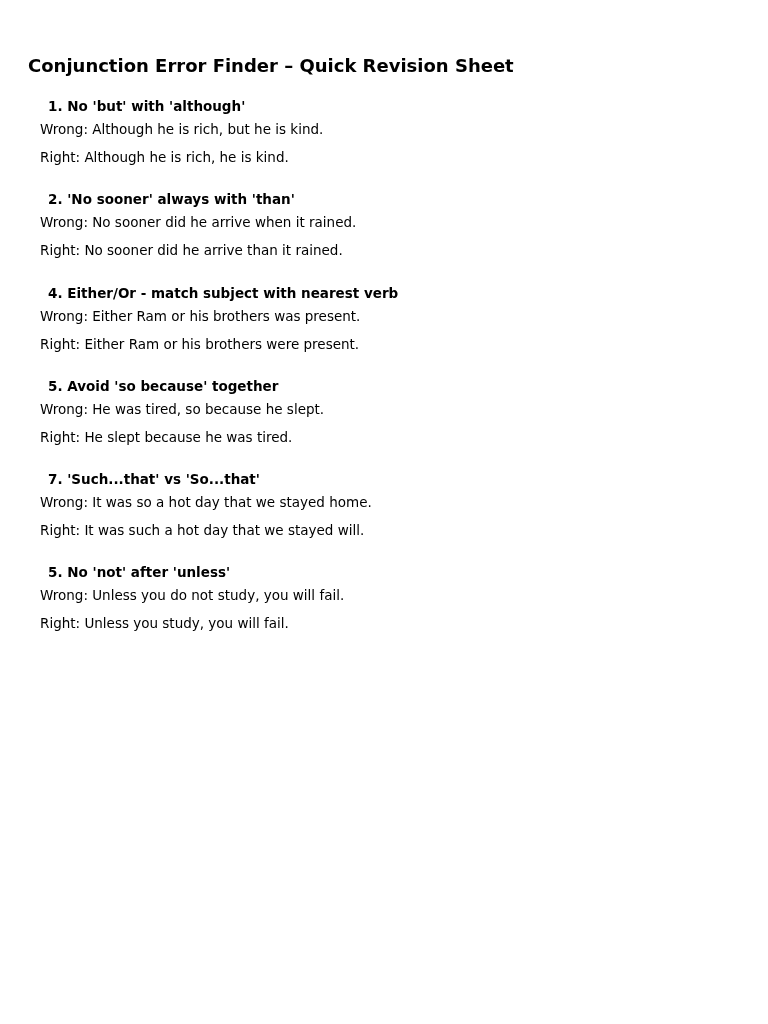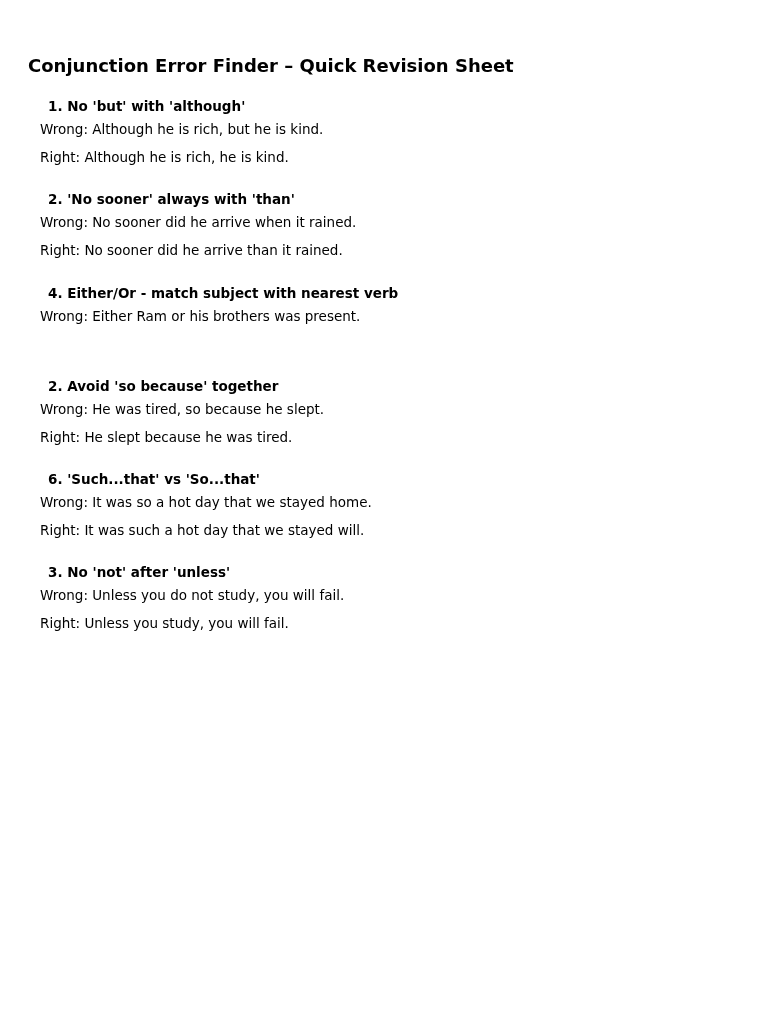--- a/index.html
+++ b/index.html
@@ -36,29 +36,30 @@
     <p class="line right">Right: Although he is rich, he is kind.</p>
   </div>
   <div class="section">
     <p class="heading">2. 'No sooner' always with 'than'</p>
     <p class="line wrong">Wrong: No sooner did he arrive when it rained.</p>
     <p class="line right">Right: No sooner did he arrive than it rained.</p>
   </div>
   <div class="section">
     <p class="heading">4. Either/Or - match subject with nearest verb</p>
     <p class="line wrong">Wrong: Either Ram or his brothers was present.</p>
+    <p class="line right">Right: Either Ram or his brothers were present.</p>
   </div>
   <div class="section">
-    <p class="heading">2. Avoid 'so because' together</p>
+    <p class="heading">5. Avoid 'so because' together</p>
     <p class="line wrong">Wrong: He was tired, so because he slept.</p>
     <p class="line right">Right: He slept because he was tired.</p>
   </div>
   <div class="section">
-    <p class="heading">6. 'Such...that' vs 'So...that'</p>
+    <p class="heading">7. 'Such...that' vs 'So...that'</p>
     <p class="line wrong">Wrong: It was so a hot day that we stayed home.</p>
     <p class="line right">Right: It was such a hot day that we stayed will.</p>
   </div>
   <div class="section">
-    <p class="heading">3. No 'not' after 'unless'</p>
+    <p class="heading">5. No 'not' after 'unless'</p>
     <p class="line wrong">Wrong: Unless you do not study, you will fail.</p>
     <p class="line right">Right: Unless you study, you will fail.</p>
   </div>
 </div>
 
 </body></html>

